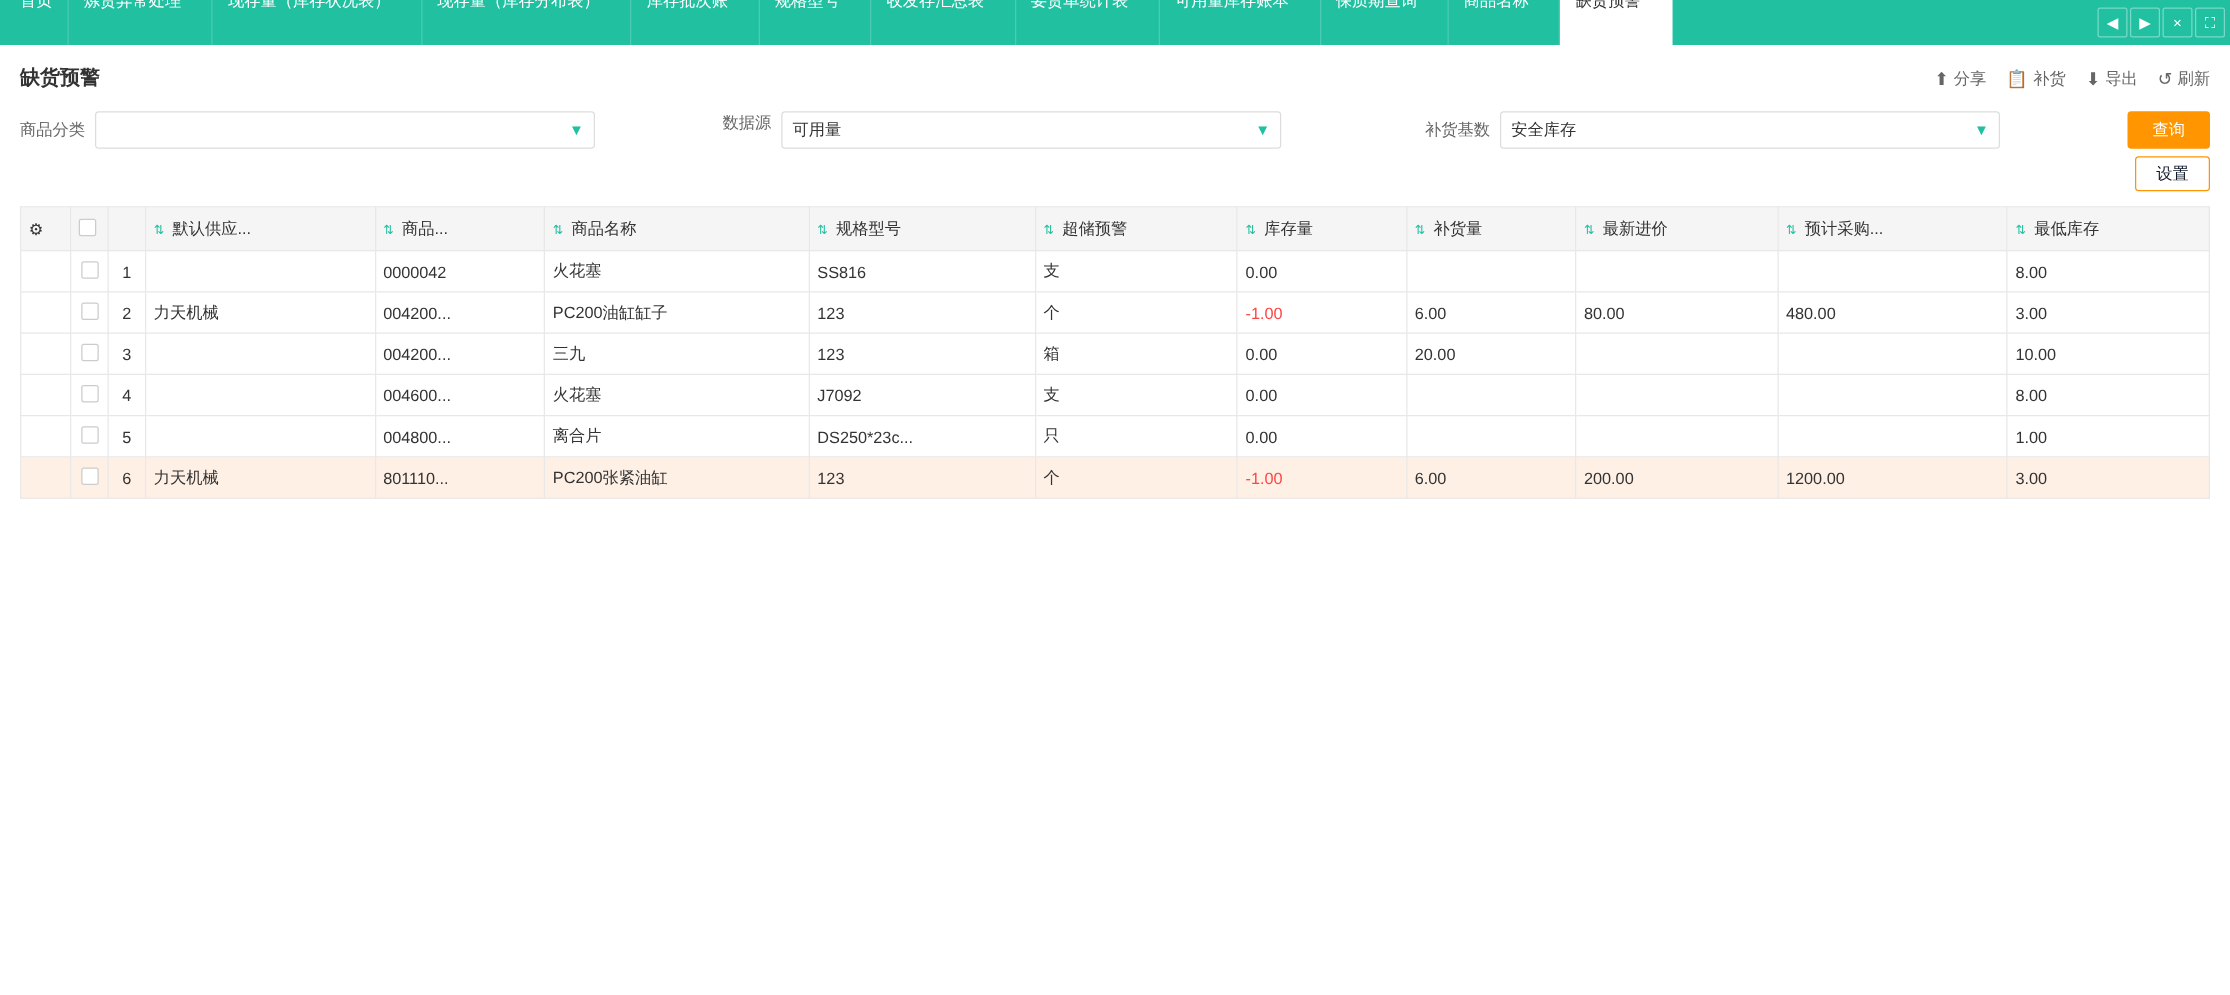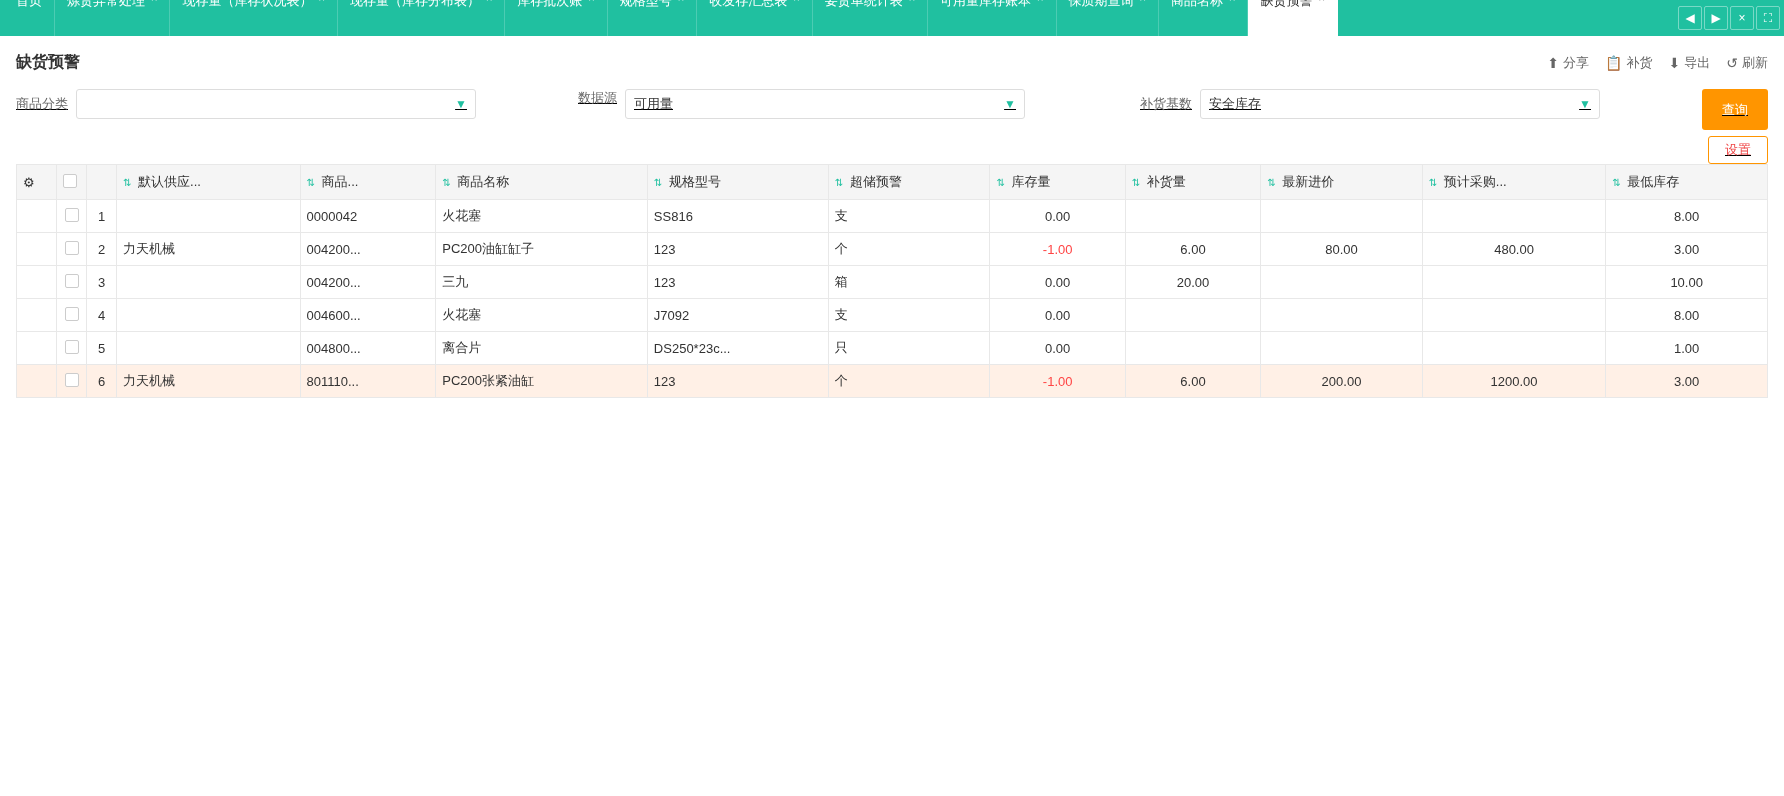--- a/index.html
+++ b/index.html
@@ -107,25 +107,25 @@
       align-items: flex-end;
     }
     .btn-query {
       background: #ff9500;
       color: #fff;
       border: none;
       padding: 6px 20px;
       border-radius: 3px;
       cursor: pointer;
       font-size: 13px;
-      height: 41px;
+      height: 30px;
     }
     .btn-settings {
       background: #fff;
-      color: #ef4444;
+      color: #0f172a;
       border: 1px solid #ff9500;
       padding: 4px 16px;
       border-radius: 3px;
       cursor: pointer;
       font-size: 13px;
       height: 28px;
     }
 
     
     .data-table {
@@ -144,21 +144,21 @@
       font-size: 13px;
     }
     .data-table th .sort-icon { color: #20c0a0; margin-right: 3px; font-size: 10px; }
     .data-table td {
       border: 1px solid #e8e8e8;
       padding: 7px 6px;
       color: #333;
       font-size: 13px;
     }
     .data-table tr.highlighted { background: #fff0e6; }
-    .data-table td.number { text-align: center; }
+    .data-table td.number { text-align: left; }
     .data-table td.center { text-align: center; }
 
     .row-num { color: #666; text-align: center; }
     .gear-icon-cell { text-align: center; }
 
     
     .custom-checkbox {
       width: 14px; height: 14px;
       border: 1px solid #ccc;
       background: #fff;
@@ -243,21 +243,21 @@
         <span style="font-size:14px;">⬇</span>
         <span>导出</span>
       </div>
       <div class="header-action-btn">
         <span style="font-size:14px;">↺</span>
         <span>刷新</span>
       </div>
     </div>
   </div>
 
-  <div style="display:flex; align-items:flex-start; gap:27px; text-decoration:underline;">
+  <div style="display:flex; align-items:flex-start; gap:27px; margin-bottom:12px;">
     <div style="display:flex; align-items:center; gap:8px; flex:1;">
       <span class="filter-label">商品分类</span>
       <div class="filter-select" style="flex:1; min-width:200px; max-width:400px;">
         <span style="color:#ccc;"></span>
         <span class="filter-select-arrow">▼</span>
       </div>
     </div>
     <div style="display:flex; align-items:flex-start; gap:8px; flex:1;">
       <span class="filter-label">数据源</span>
       <div class="filter-select" style="flex:1; min-width:200px; max-width:400px;">

